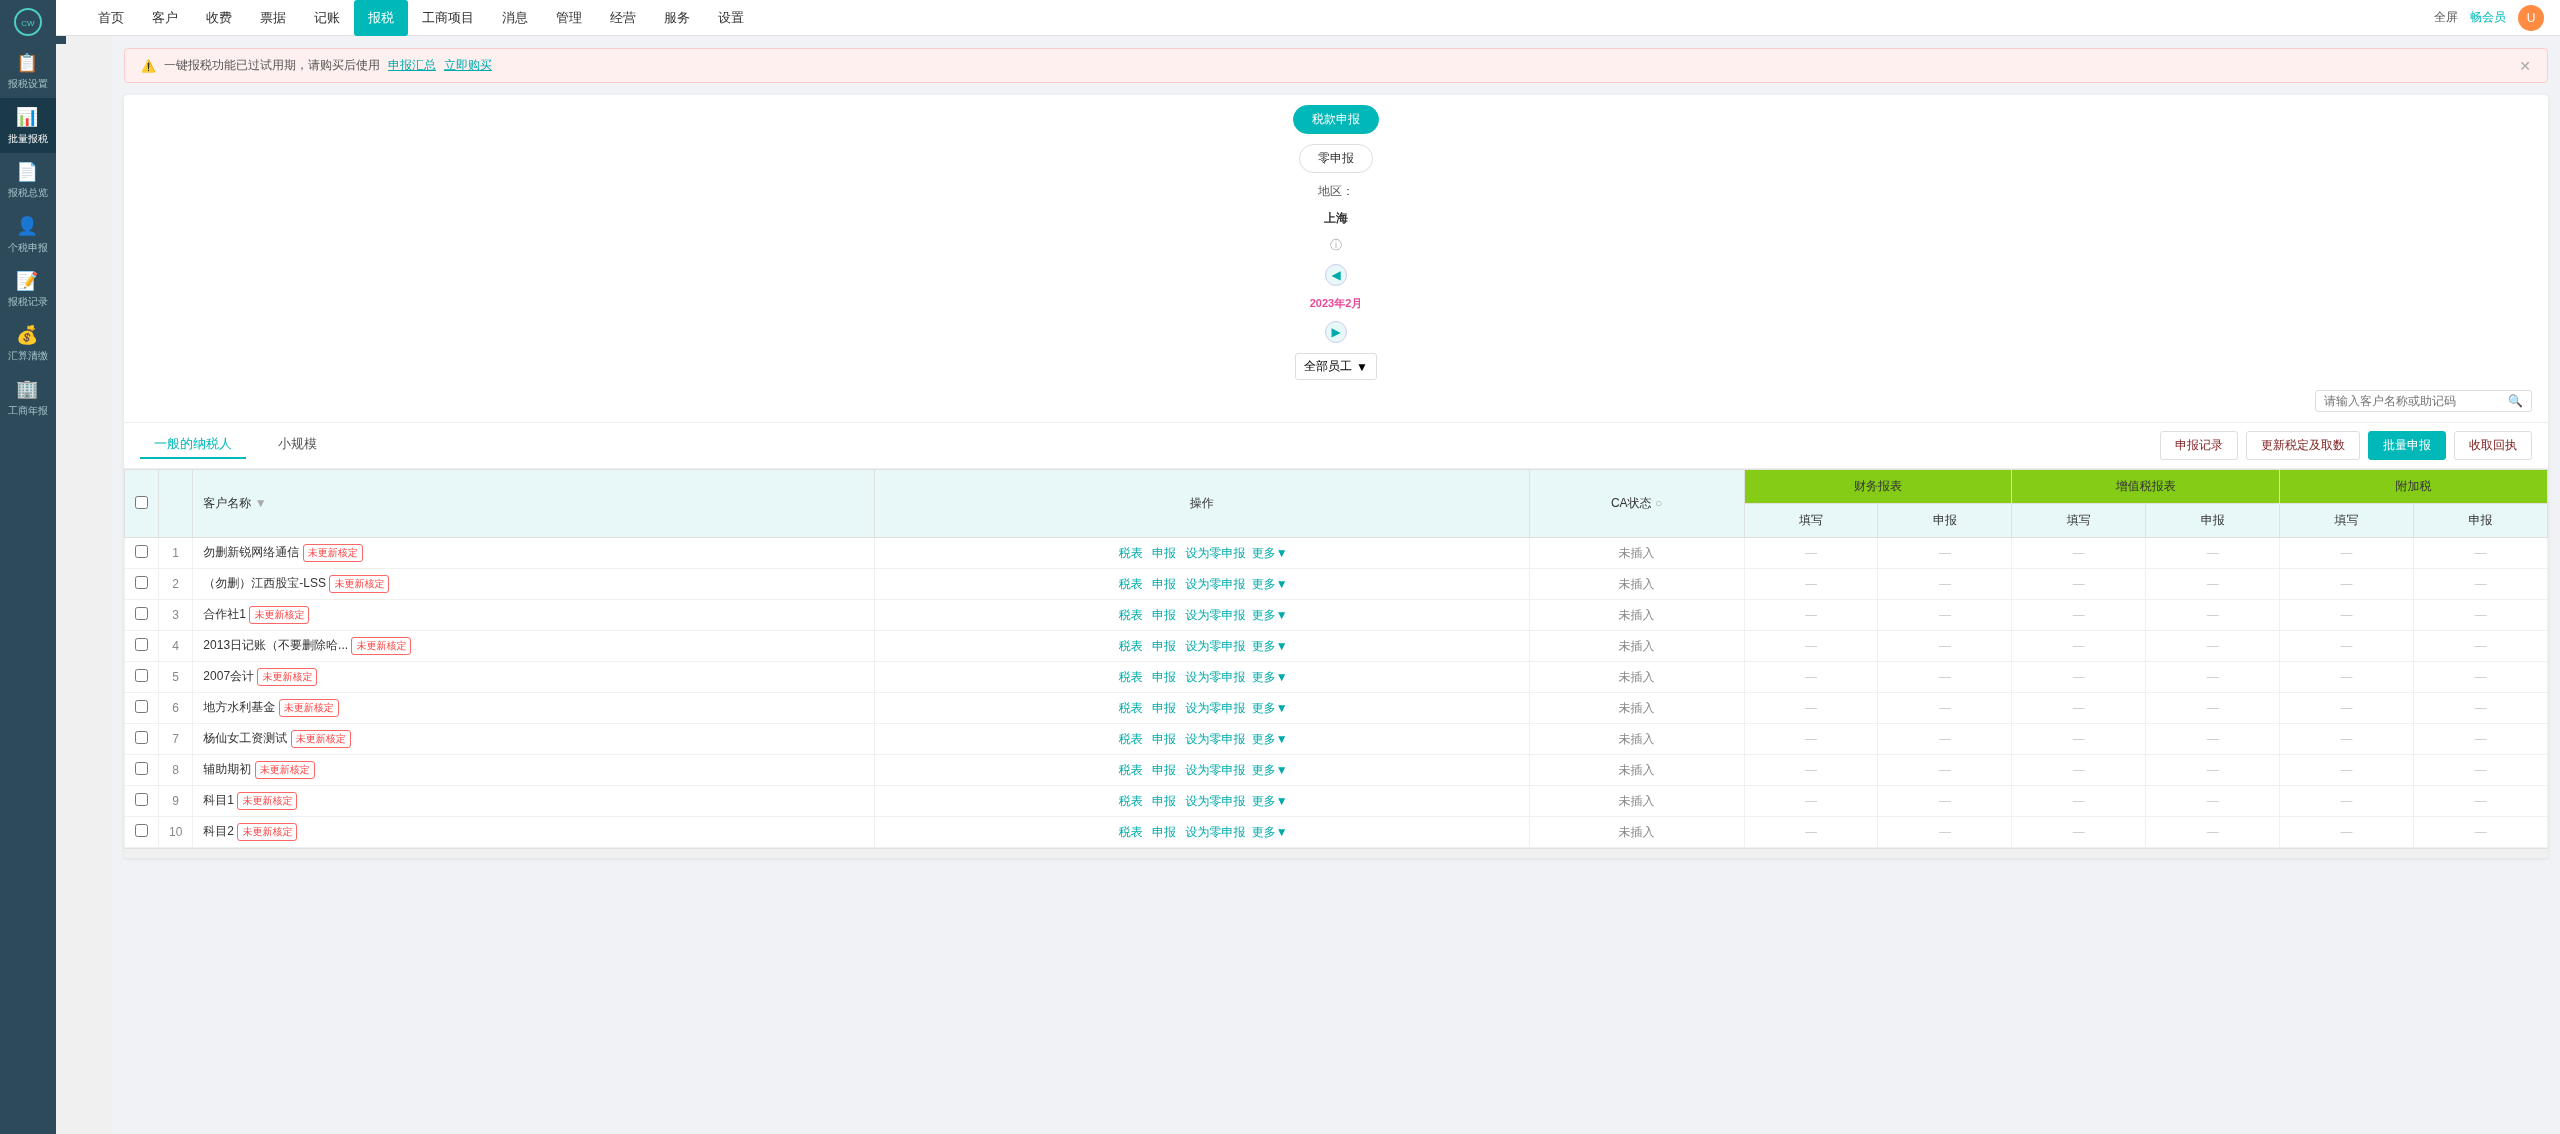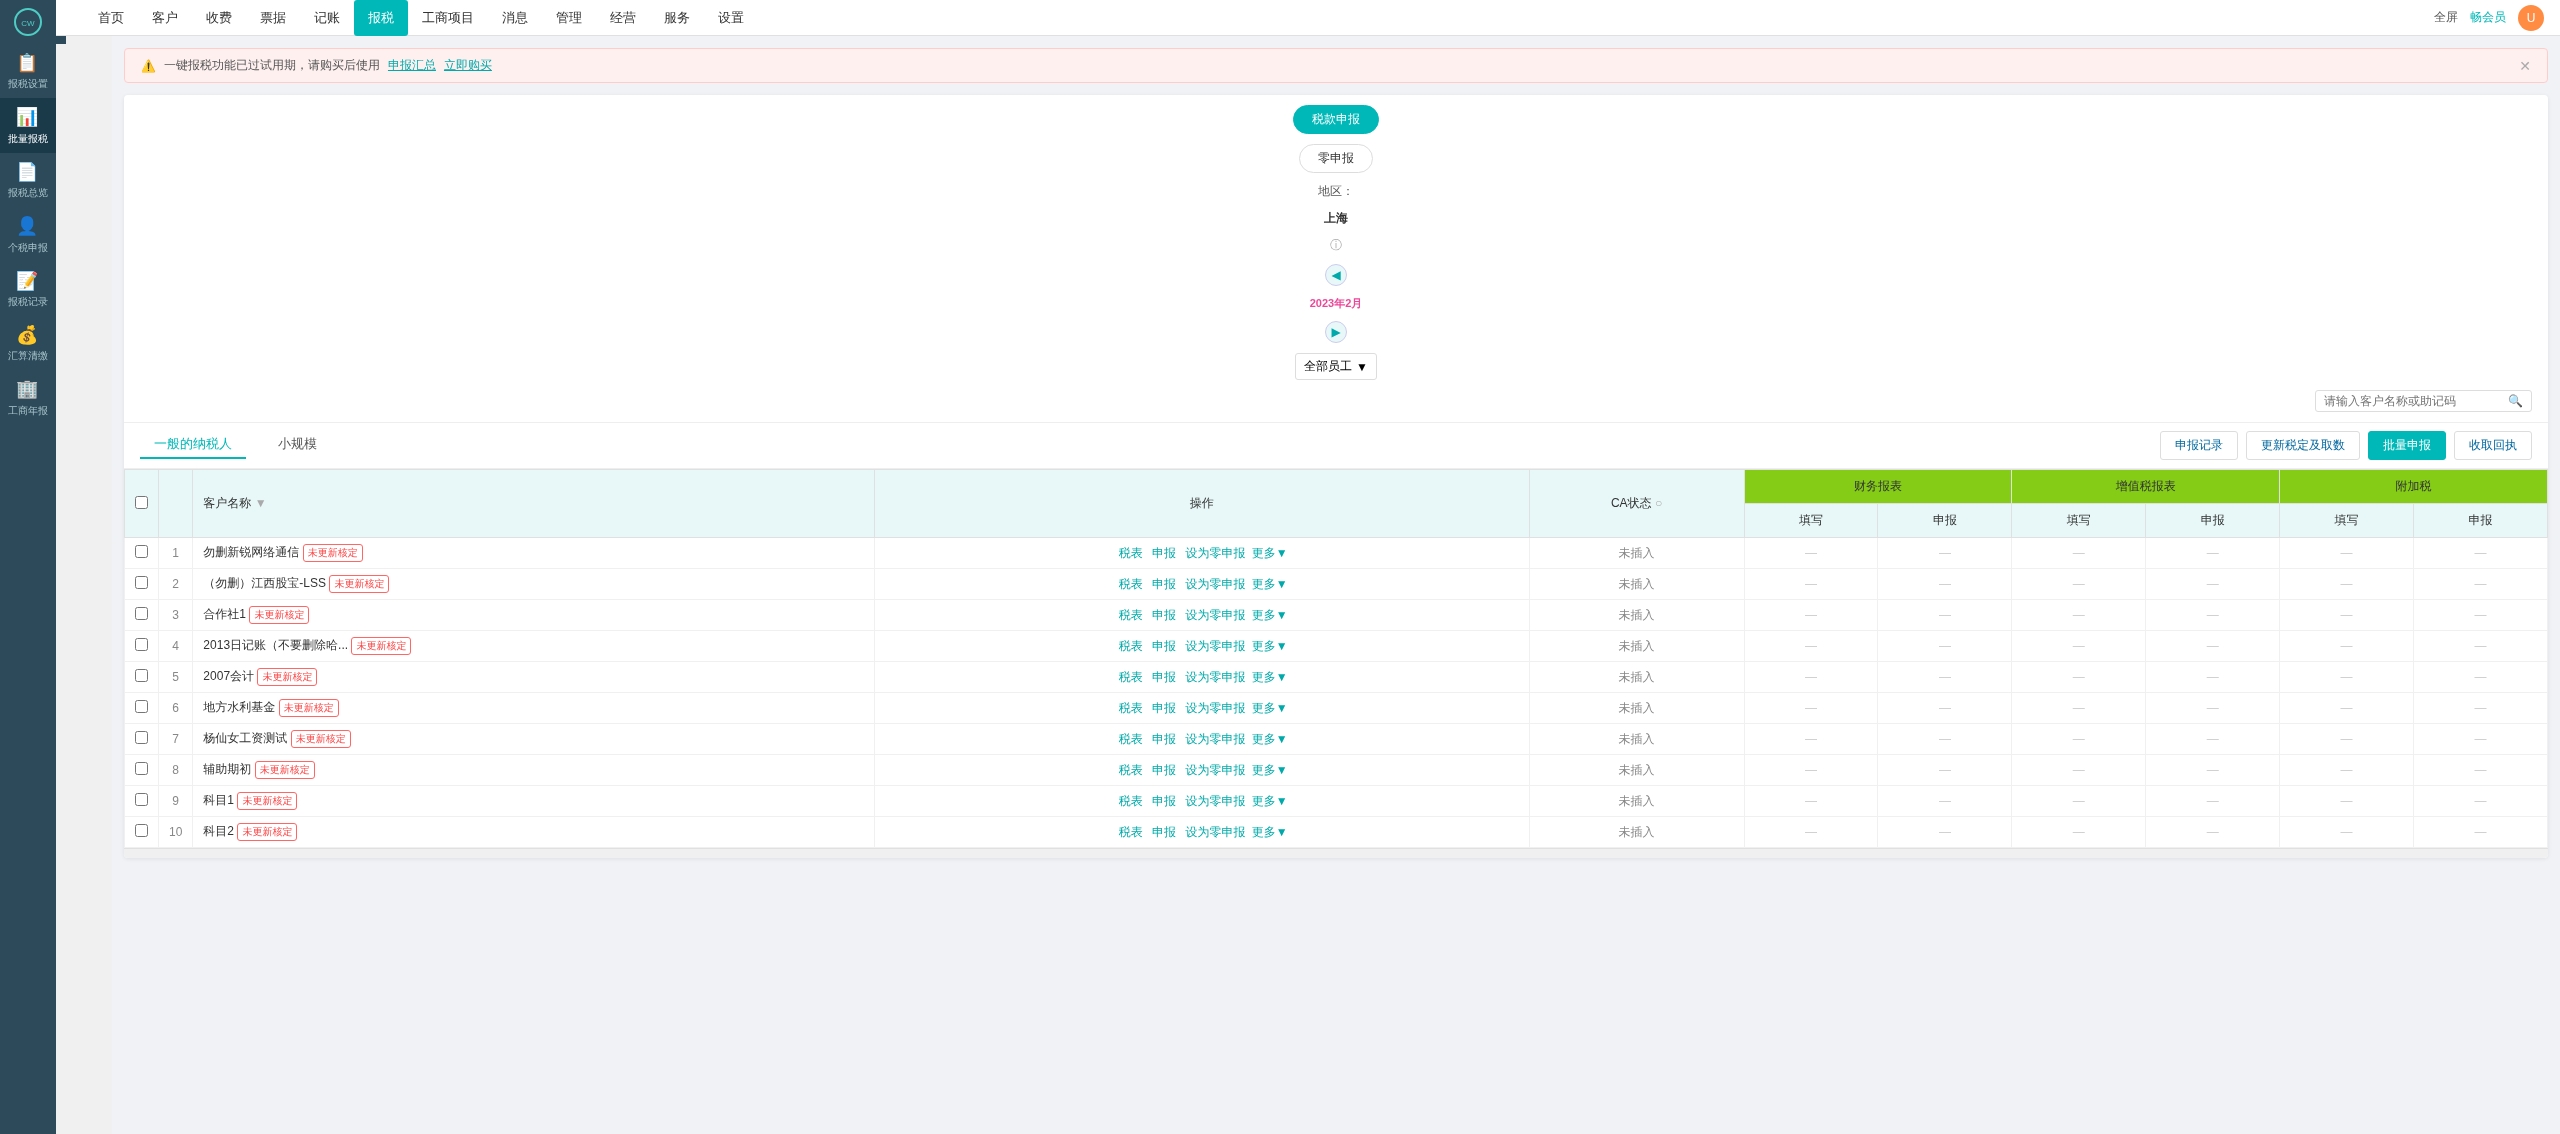--- a/index.html
+++ b/index.html
@@ -191,21 +191,21 @@
     }
     .type-tab.active { color: #00b8b8; border-bottom: 2px solid #00b8b8; }
     .action-btns { margin-left: auto; display: flex; gap: 8px; }
     .btn {
       padding: 5px 14px;
       border-radius: 3px;
       border: 1px solid #ddd;
       background: #fff;
       cursor: pointer;
       font-size: 12px;
-      color: #0369a1;
+      color: #7f1d1d;
     }
     .btn-primary {
       background: #00b8b8;
       color: #fff;
       border-color: #00b8b8;
     }
 
     
     .table-wrap { overflow-x: auto; }
     table {

